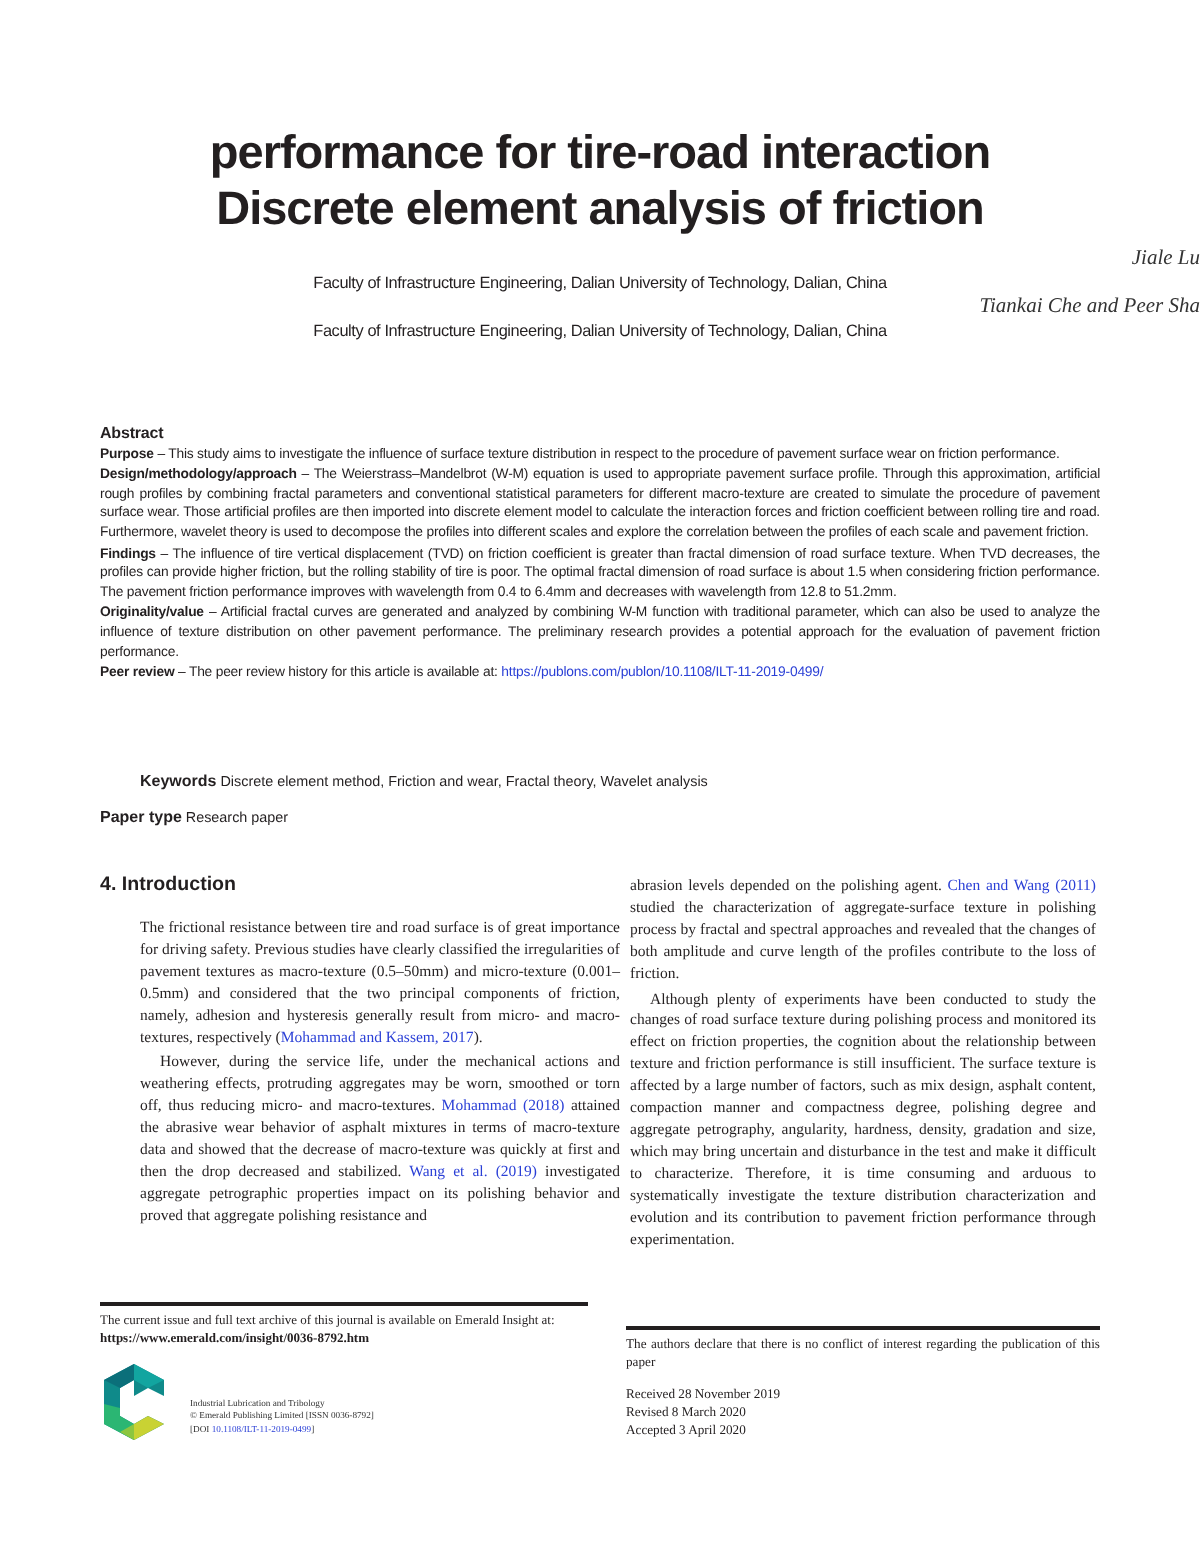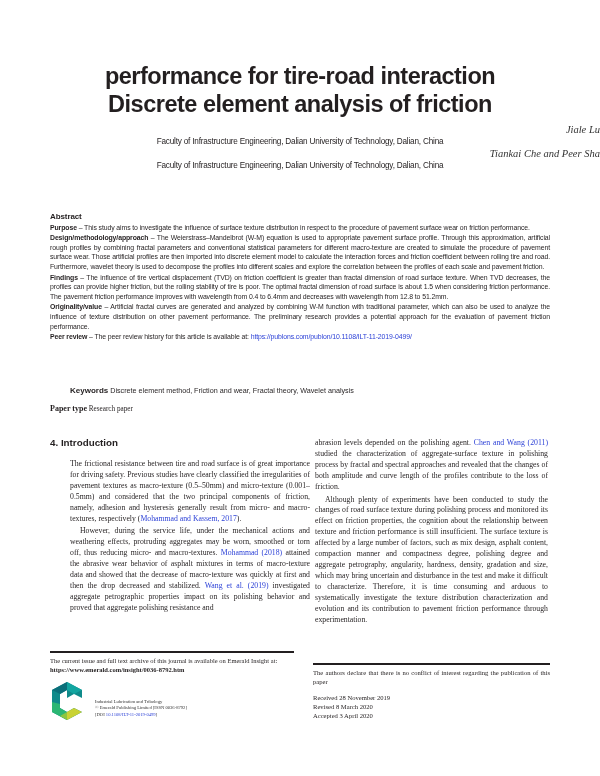--- a/index.html
+++ b/index.html
@@ -14,21 +14,21 @@
   .affil { font-family: "Liberation Sans", sans-serif; font-size: 8.2px; line-height: 12px; letter-spacing: -0.2px; color: #231f20; }
 
   .abstract { position: absolute; left: 50px; top: 212px; width: 500px;
     font-family: "Liberation Sans", sans-serif; font-size: 6.9px; line-height: 9.6px; color: #231f20; text-align: justify; letter-spacing: -0.1px; }
   .abstract h3 { margin: 0 0 1px 0; font-size: 8px; font-weight: bold; }
   .abstract p { margin: 0 0 1px 0; }
   .abstract .lbl { font-weight: bold; }
   .link { color: #2a3fd6; }
 
   .kw { position: absolute; left: 50px; top: 386px; width: 500px; font-family: "Liberation Sans", sans-serif; font-size: 7.2px; line-height: 10px; margin-left: 20px; }
-  .ptype { position: absolute; left: 50px; top: 404px; width: 500px; font-family: Liberation Serif, serif; font-size: 7.2px; line-height: 10px; }
+  .ptype { position: absolute; left: 50px; top: 404px; width: 500px; font-family: Liberation Sans, sans-serif; font-size: 7.2px; line-height: 10px; }
   .kw .lbl, .ptype .lbl { font-weight: bold; font-size: 8px; }
 
   .col { position: absolute; font-family: "Liberation Serif", serif; font-size: 7.75px; line-height: 10.9px; text-align: justify; color: #231f20; }
   .col-left { left: 68px; top: 457px; width: 244px; }
   .col-right { left: 313px; top: 436px; width: 237px; }
   .col p { margin: 2px; }
   .indent { text-indent: 10px; }
   .sec-head { position: absolute; left: 50px; top: 437px; font-family: "Liberation Sans", sans-serif; font-weight: bold; font-size: 9.8px; }
 
   .rule { position: absolute; height: 1.5px; background: #231f20; }

